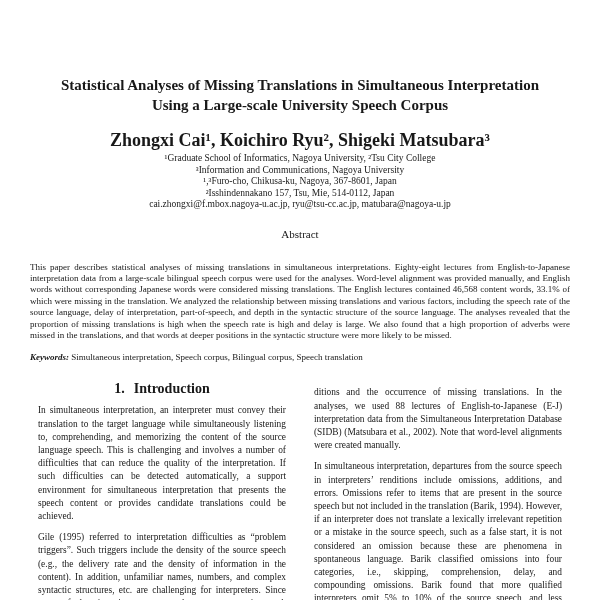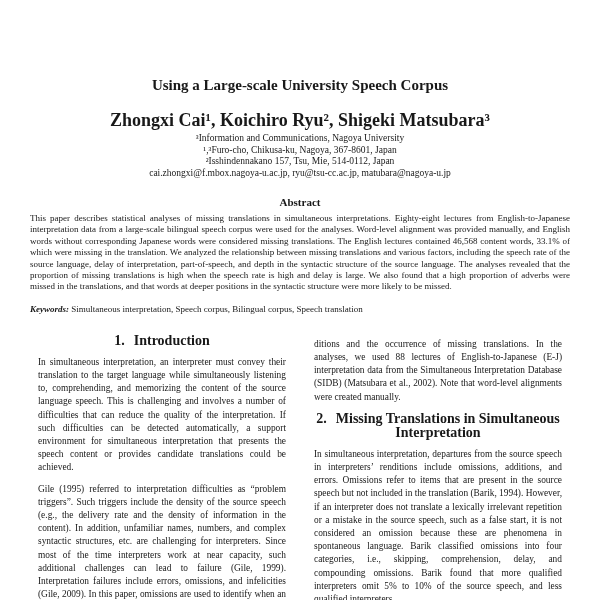--- a/index.html
+++ b/index.html
@@ -7,42 +7,44 @@
     width: 600px; height: 600px; overflow: hidden;
     background: #ffffff; color: #181818;
     font-family: "Liberation Serif", serif;
     -webkit-font-smoothing: antialiased;
   }
   .page { padding: 0 30px; }
   .title { margin: 75px 0 0; font-size: 15px; line-height: 20px; font-weight: 700; text-align: center; }
   .tline { display: block; }
   .authors { margin-top: 15px; font-size: 18px; font-weight: 700; text-align: center; }
   .affil { margin-top: 2px; font-size: 9.5px; line-height: 11.5px; text-align: center; }
-  .abs-head { margin-top: 17px; font-size: 11px; font-weight: 700; text-align: center; }
-  .abs-text { margin: 5px 0 0; font-size: 9px; line-height: 11.4px; text-align: justify; }
+  .abs-head { margin-top: 17px; font-size: 11px; font-weight: 400; text-align: center; }
+  .abs-text { margin: 22px 0 0; font-size: 9px; line-height: 11.4px; text-align: justify; }
   .keywords { margin: 11px 0 0; font-size: 9px; }
   .keywords b { font-weight: 700; font-style: italic; }
   .columns { display: flex; gap: 12px; margin-top: 16px; }
   .col { width: 264px; font-size: 9.4px; line-height: 13.2px; text-align: justify; }
   .sec-head { font-size: 14px; line-height: 14px; font-weight: 700; text-align: center; margin: 4px 10px 7px; }
   .sec-num { margin-right: 9px; }
   .body-p { margin: 8px; }
 </style>
 </head>
 <body>
 
 <div class="page">
 
   <h1 class="title">
+    <span class="tline">Statistical Analyses of Missing Translations in Simultaneous Interpretation</span>
     <span class="tline">Using a Large-scale University Speech Corpus</span>
   </h1>
 
   <div class="authors">Zhongxi Cai¹, Koichiro Ryu², Shigeki Matsubara³</div>
 
   <div class="affil">
+    <div>¹Graduate School of Informatics, Nagoya University, ²Tsu City College</div>
     <div>³Information and Communications, Nagoya University</div>
     <div>¹,³Furo-cho, Chikusa-ku, Nagoya, 367-8601, Japan</div>
     <div>²Isshindennakano 157, Tsu, Mie, 514-0112, Japan</div>
     <div>cai.zhongxi@f.mbox.nagoya-u.ac.jp, ryu@tsu-cc.ac.jp, matubara@nagoya-u.jp</div>
   </div>
 
   <div class="abs-head">Abstract</div>
   <p class="abs-text">This paper describes statistical analyses of missing translations in simultaneous interpretations. Eighty-eight lectures from English-to-Japanese interpretation data from a large-scale bilingual speech corpus were used for the analyses. Word-level alignment was provided manually, and English words without corresponding Japanese words were considered missing translations. The English lectures contained 46,568 content words, 33.1% of which were missing in the translation. We analyzed the relationship between missing translations and various factors, including the speech rate of the source language, delay of interpretation, part-of-speech, and depth in the syntactic structure of the source language. The analyses revealed that the proportion of missing translations is high when the speech rate is high and delay is large. We also found that a high proportion of adverbs were missed in the translations, and that words at deeper positions in the syntactic structure were more likely to be missed.</p>
 
   <p class="keywords"><b>Keywords:</b><span> Simultaneous interpretation, Speech corpus, Bilingual corpus, Speech translation</span></p>
@@ -52,21 +54,18 @@
     <div class="col">
       <div class="sec-head">
         <span class="sec-num">1.</span><span>Introduction</span>
       </div>
       <p class="body-p">In simultaneous interpretation, an interpreter must convey their translation to the target language while simultaneously listening to, comprehending, and memorizing the content of the source language speech. This is challenging and involves a number of difficulties that can reduce the quality of the interpretation. If such difficulties can be detected automatically, a support environment for simultaneous interpretation that presents the speech content or provides candidate translations could be achieved.</p>
       <p class="body-p">Gile (1995) referred to interpretation difficulties as “problem triggers”. Such triggers include the density of the source speech (e.g., the delivery rate and the density of information in the content). In addition, unfamiliar names, numbers, and complex syntactic structures, etc. are challenging for interpreters. Since most of the time interpreters work at near capacity, such additional challenges can lead to failure (Gile, 1999). Interpretation failures include errors, omissions, and infelicities (Gile, 2009). In this paper, omissions are used to identify when an interpreter has en-</p>
     </div>
 
     <div class="col">
       <p class="body-p">ditions and the occurrence of missing translations. In the analyses, we used 88 lectures of English-to-Japanese (E-J) interpretation data from the Simultaneous Interpretation Database (SIDB) (Matsubara et al., 2002). Note that word-level alignments were created manually.</p>
-      <div class="sec-head">
-        <span class="sec-num">2.</span><span>Missing Translations in Simultaneous Interpretation</span>
-      </div>
       <p class="body-p">In simultaneous interpretation, departures from the source speech in interpreters’ renditions include omissions, additions, and errors. Omissions refer to items that are present in the source speech but not included in the translation (Barik, 1994). However, if an interpreter does not translate a lexically irrelevant repetition or a mistake in the source speech, such as a false start, it is not considered an omission because these are phenomena in spontaneous language. Barik classified omissions into four categories, i.e., skipping, comprehension, delay, and compounding omissions. Barik found that more qualified interpreters omit 5% to 10% of the source speech, and less qualified interpreters</p>
     </div>
 
   </div>
 
 </div>
 
 </body></html>

